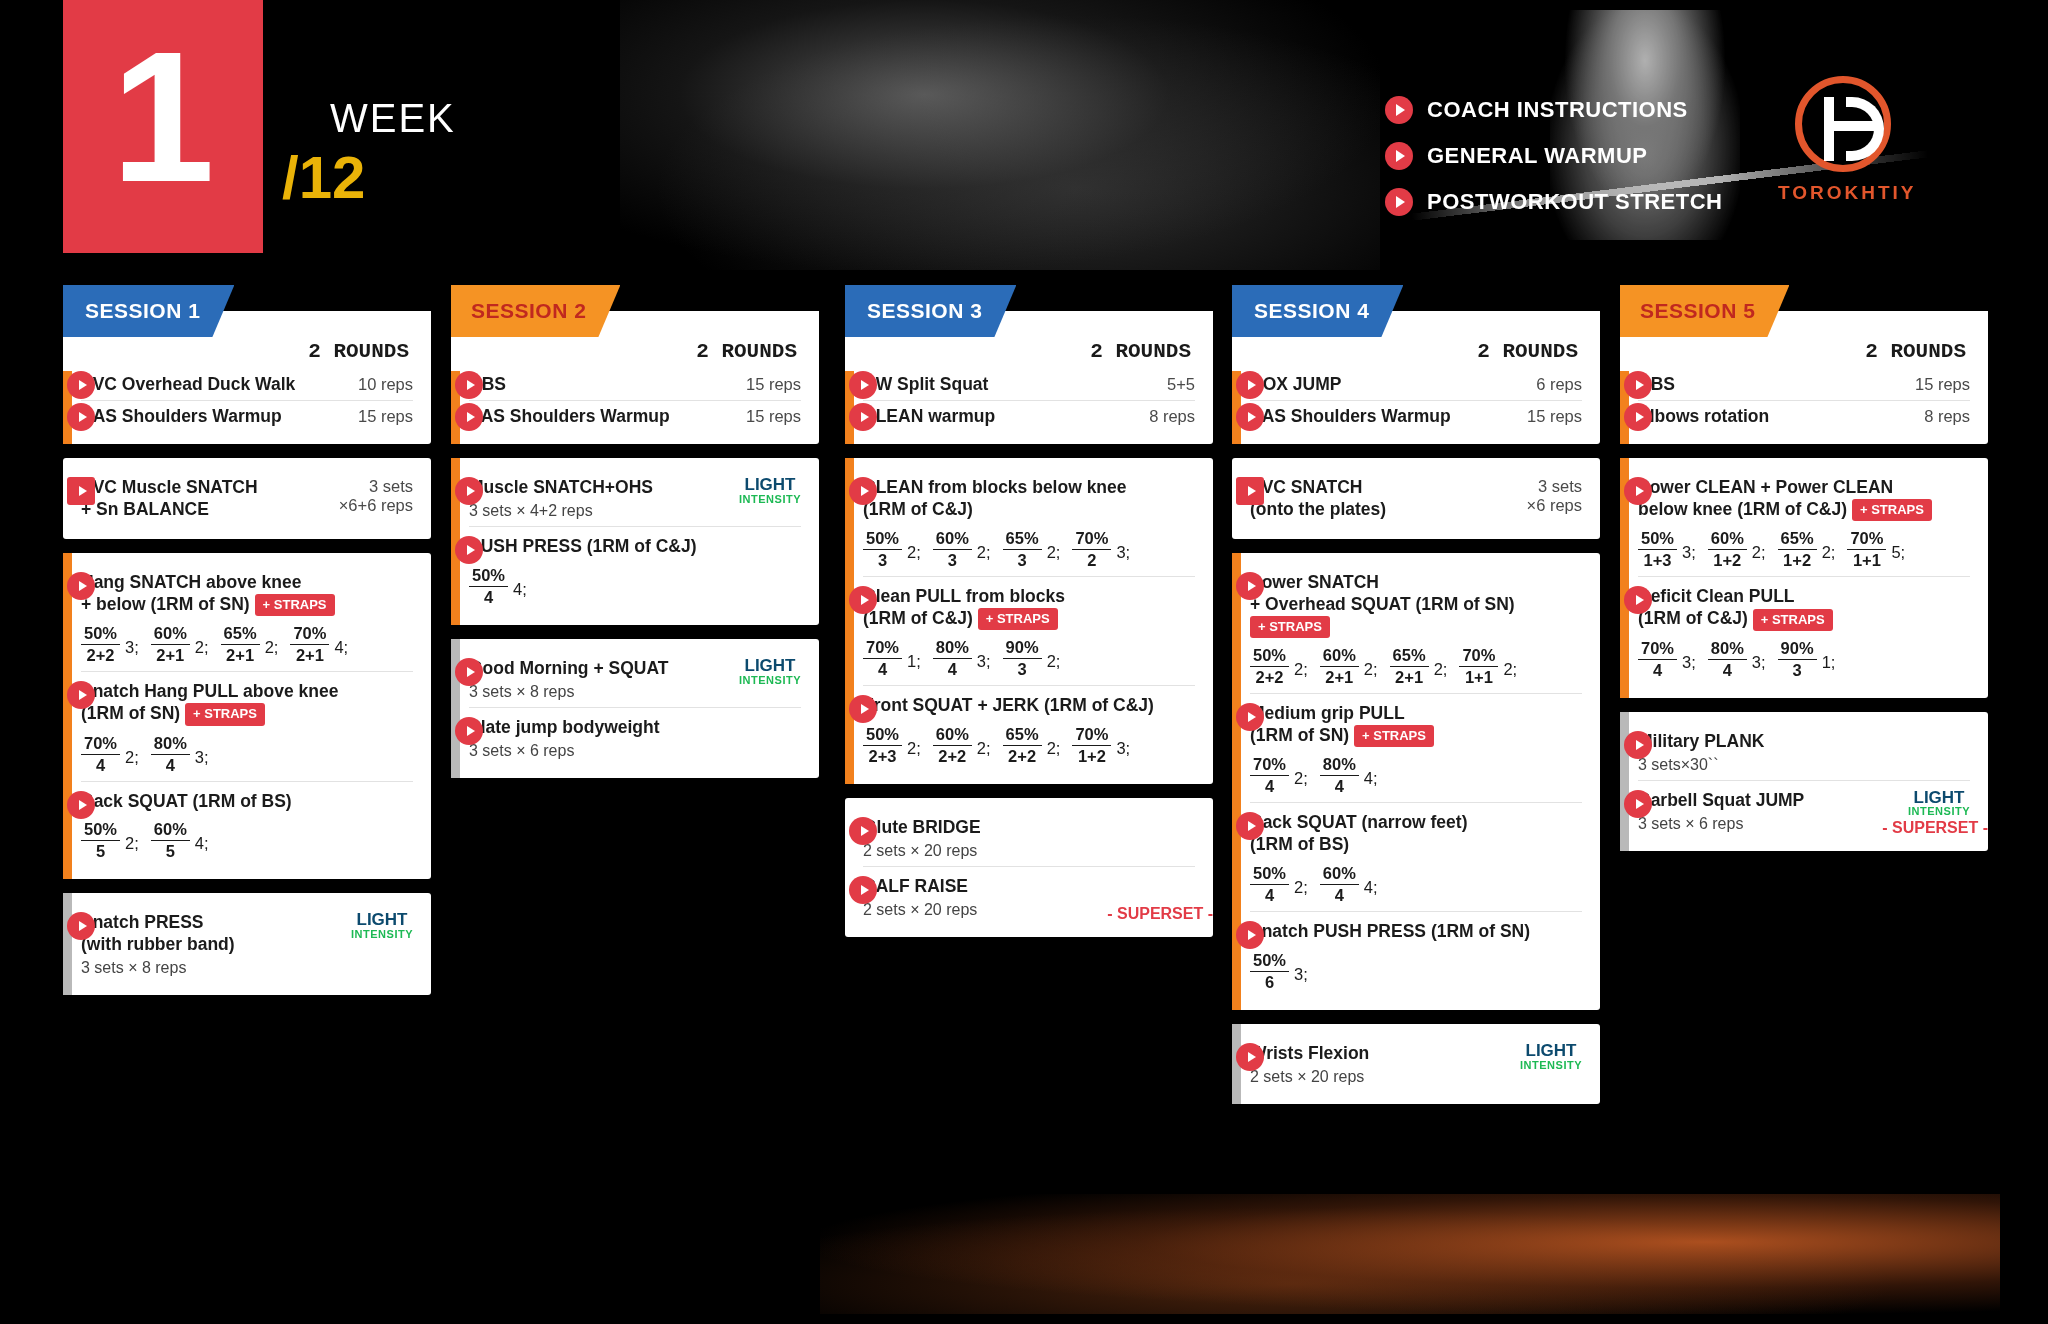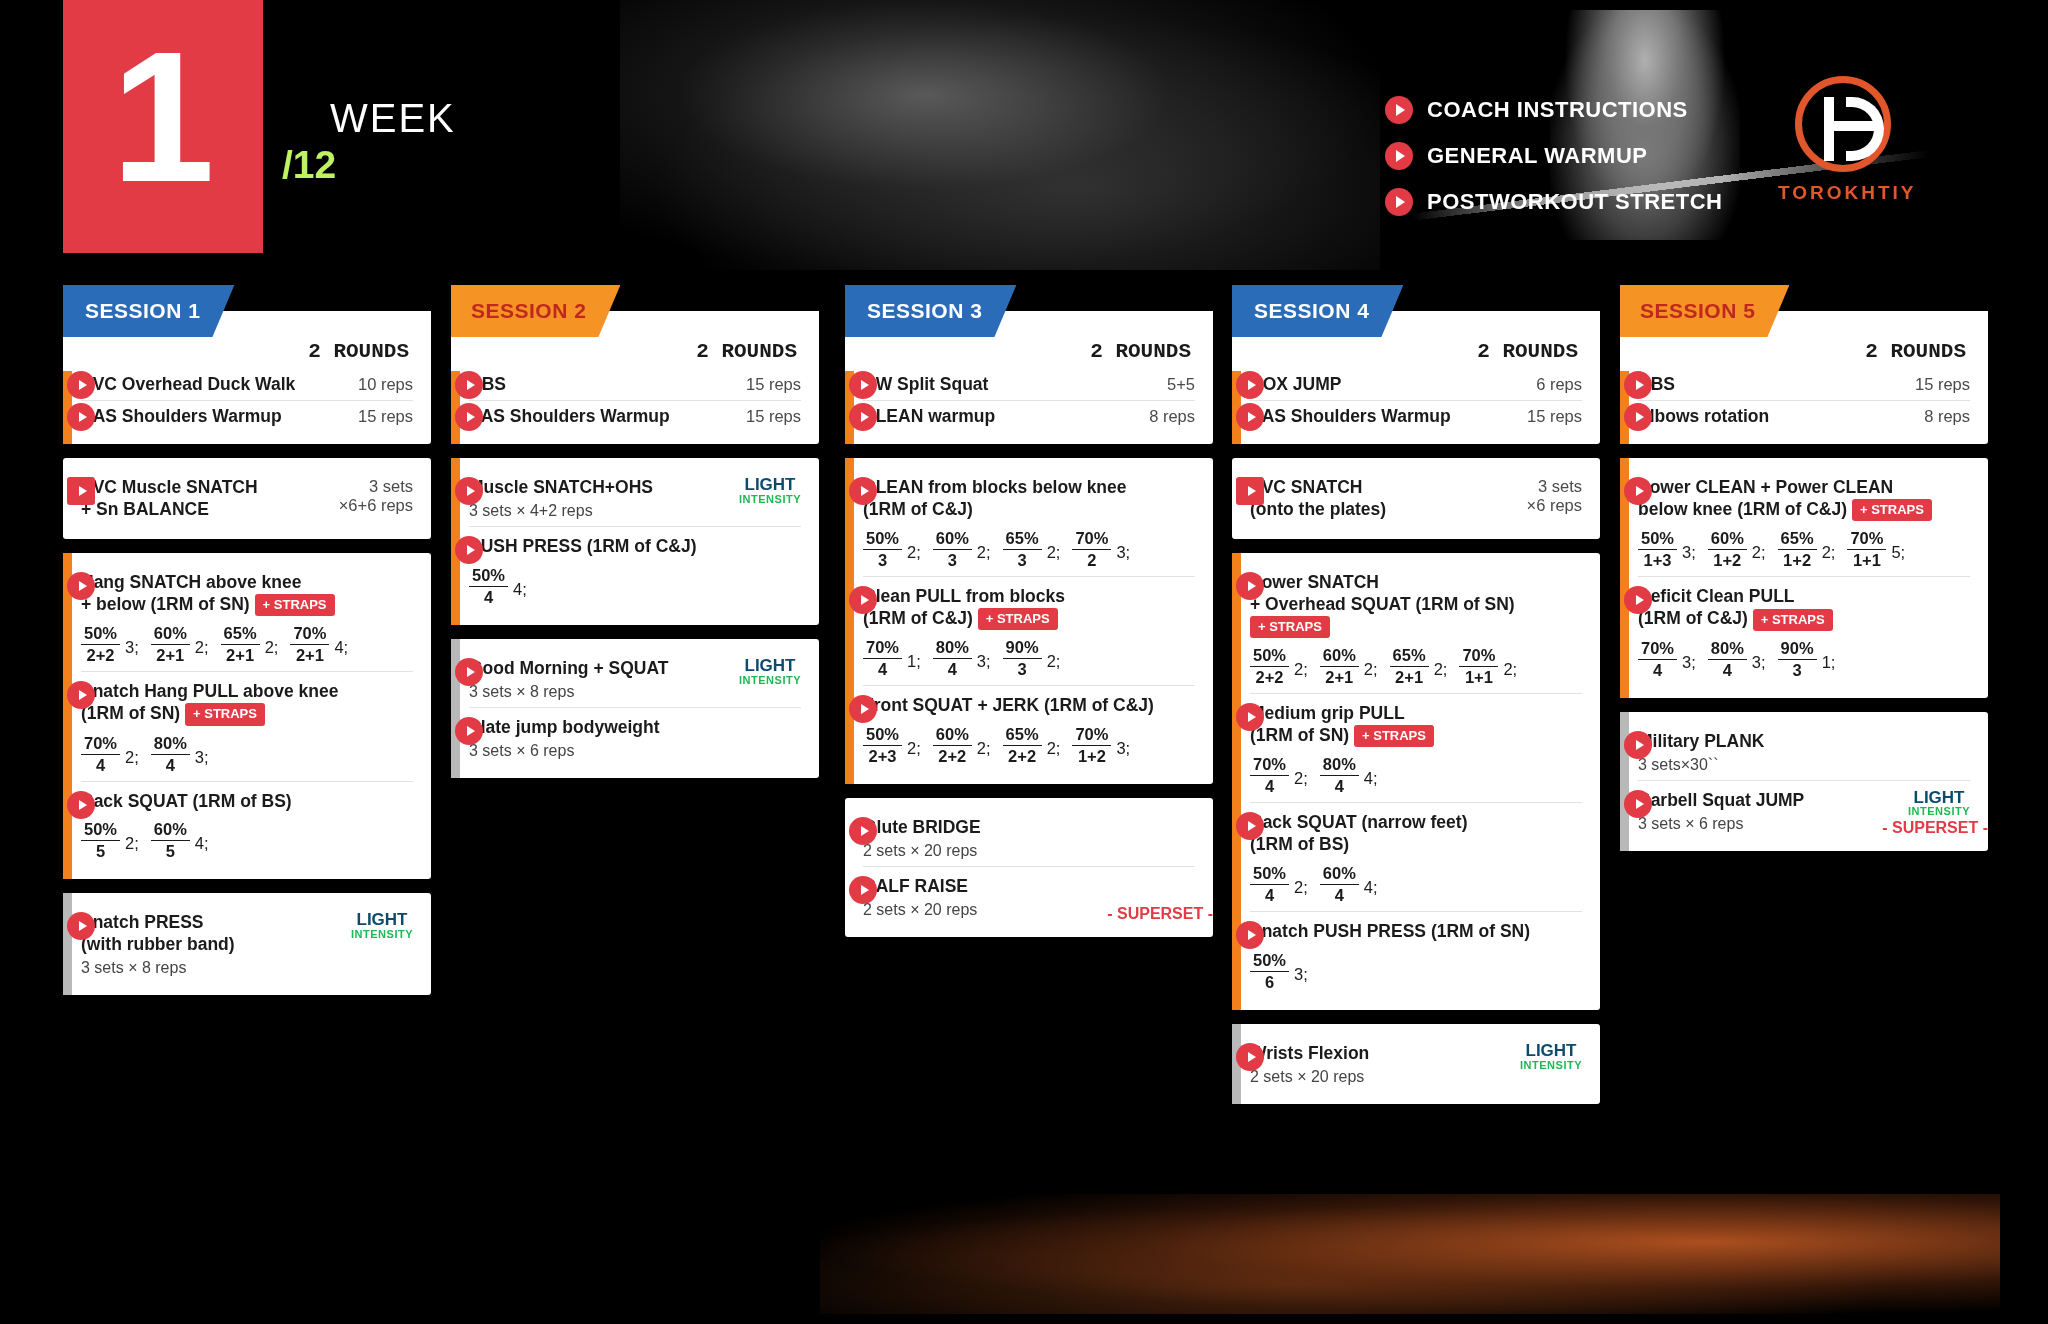--- a/index.html
+++ b/index.html
@@ -37,21 +37,21 @@
     position: absolute; left: 63px; top: 0; width: 200px; height: 253px;
     background: #e23b46; display: flex; align-items: center; justify-content: center;
   }
   #week-num {
     font-family: "Liberation Sans", sans-serif;
     font-size: 186px; font-weight: bold; line-height: 1; color: #fff;
     transform: translateY(-10px);
   }
   #week-label { position: absolute; left: 282px; top: 96px; width: 130px; }
   #week-word { font-size: 40px; font-weight: normal; letter-spacing: 2px; color: #fff; margin-left: 48px; }
-  #week-of { font-size: 39px; font-weight: bold; color: #bef264; margin-top: 2px; }
+  #week-of { font-size: 60px; font-weight: bold; color: #eab308; margin-top: 2px; }
   #title-main {
     position: absolute; left: 420px; top: 96px;
     font-size: 86px; font-weight: bold; letter-spacing: 0px; color: #fff; line-height: 1;
   }
 
   #links { position: absolute; left: 1385px; top: 96px; }
   .link-row { display: flex; align-items: center; margin-bottom: 18px; }
   .play-dot {
     width: 28px; height: 28px; border-radius: 50%; background: #e23b46;
     display: inline-flex; align-items: center; justify-content: center; margin-right: 14px;

